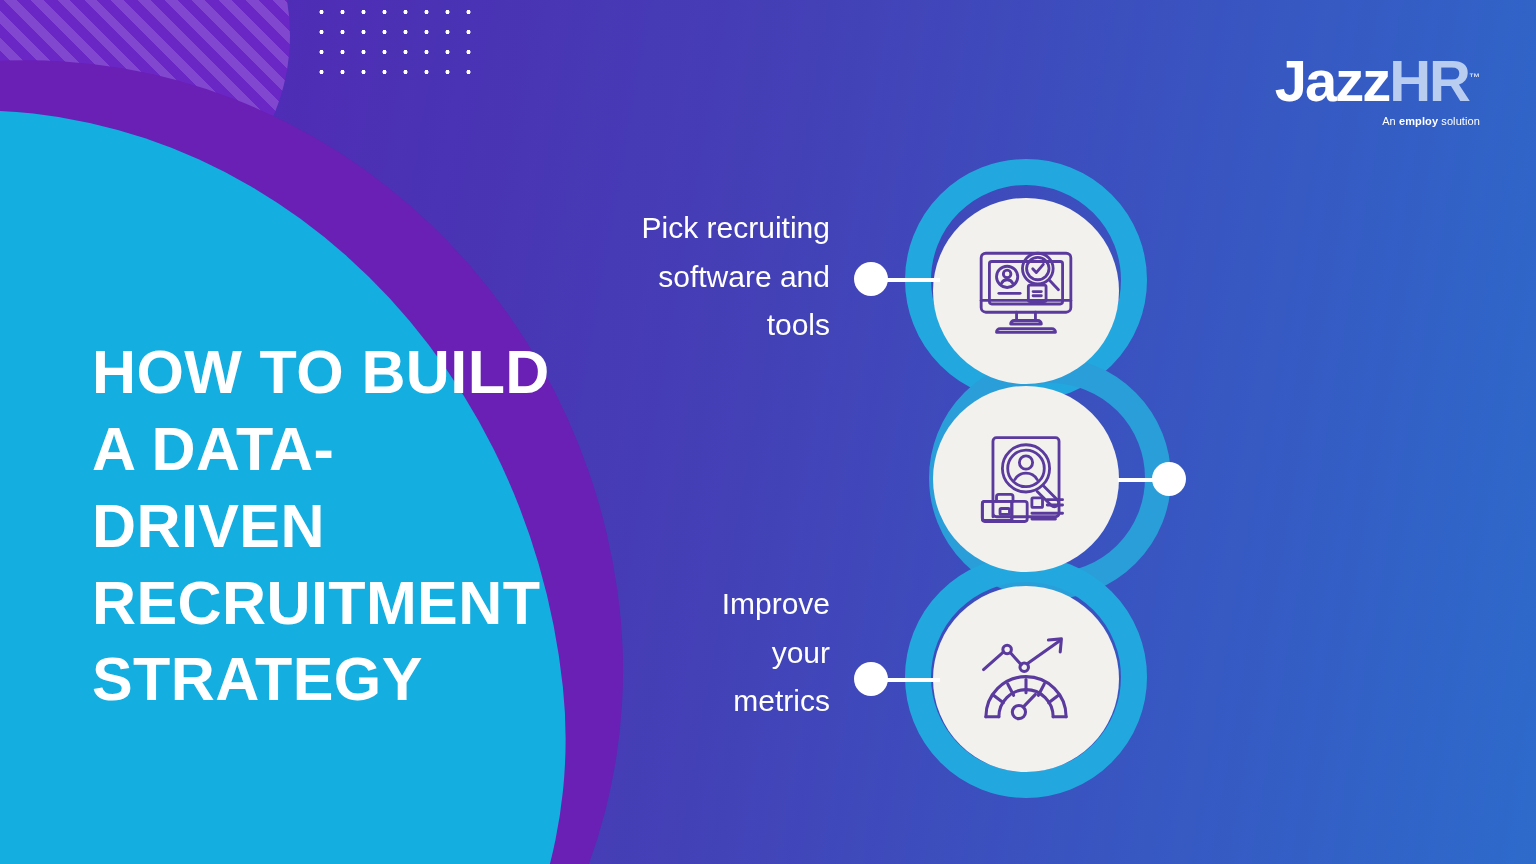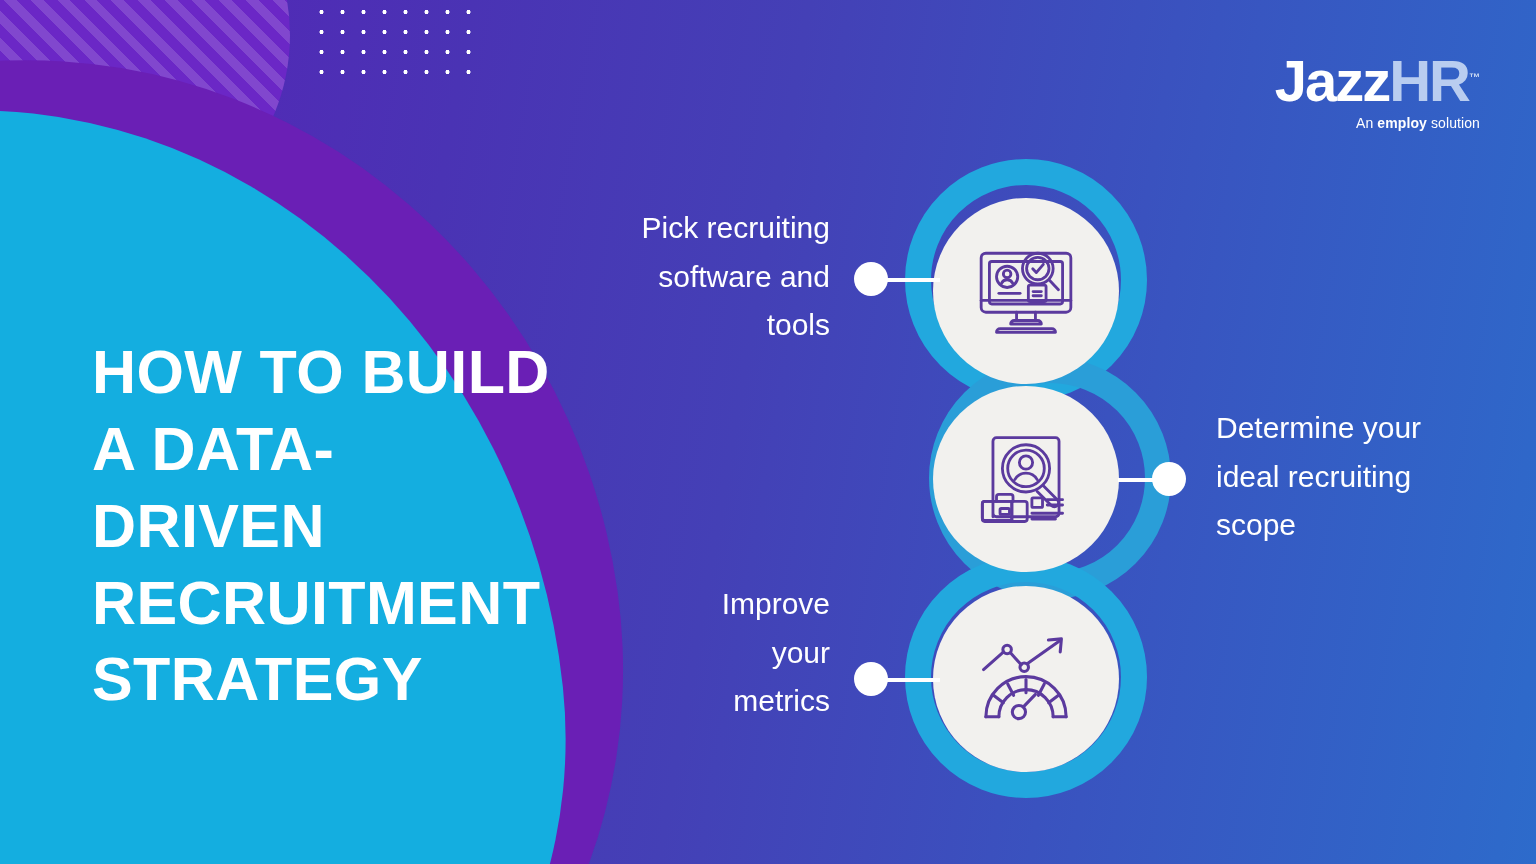--- a/index.html
+++ b/index.html
@@ -125,21 +125,21 @@
   #logo .wordmark .hr { color: #b9cdf0; }
   #logo .tm {
     font-size: 11px;
     font-weight: 700;
     vertical-align: super;
     color: #cfdcf3;
     letter-spacing: 0;
   }
   #logo .tagline {
     margin-top: 6px;
-    font-size: 14px;
+    font-size: 11px;
     color: #ffffff;
     letter-spacing: 0.1px;
   }
   #logo .tagline b { font-weight: 700; }
 
   
   #steps { position: absolute; inset: 0; border-radius: 21px; }
 
   .ribbon-svg {
     position: absolute;
@@ -265,23 +265,20 @@
           <rect x="13" y="69" width="38" height="17" rx="2"></rect>
           <path d="M25 69 v-4 a2 2 0 0 1 2 -2 h10 a2 2 0 0 1 2 2 v4"></path>
           <rect x="28" y="75" width="8" height="5" rx="1"></rect>
           <rect x="55" y="66" width="9" height="8" rx="1"></rect>
           <path d="M68 67.5 h13 M68 72 h13 M55 79 h26 M55 84 h20"></path>
         </g>
       </svg>
     </div>
     <div class="connector" style="left:1118px; top:478px; width:58px;"></div>
     <div class="dot" style="left:1152px; top:462px;"></div>
-    <div class="step-label left-align" style="left:1216px; top:404px; width:300px;">Determine your
-ideal recruiting
-scope</div>
 
     <div class="node" style="left:933px; top:586px;">
       <svg viewBox="0 0 100 100">
         <g fill="none" stroke="#5b3a9e" stroke-width="2.6" stroke-linecap="round" stroke-linejoin="round">
           <path d="M14 42 L31 27"></path>
           <path d="M37 28 L46 38"></path>
           <path d="M51 37 L78 18"></path>
           <circle cx="34" cy="25" r="3.6"></circle>
           <circle cx="48.5" cy="40" r="3.6"></circle>
           <path d="M69 17 L80 16 L79 27"></path>

